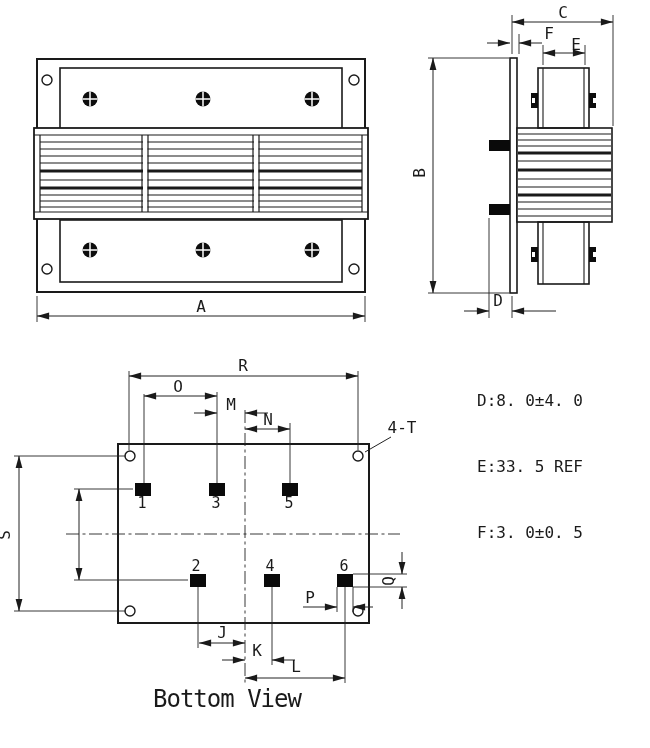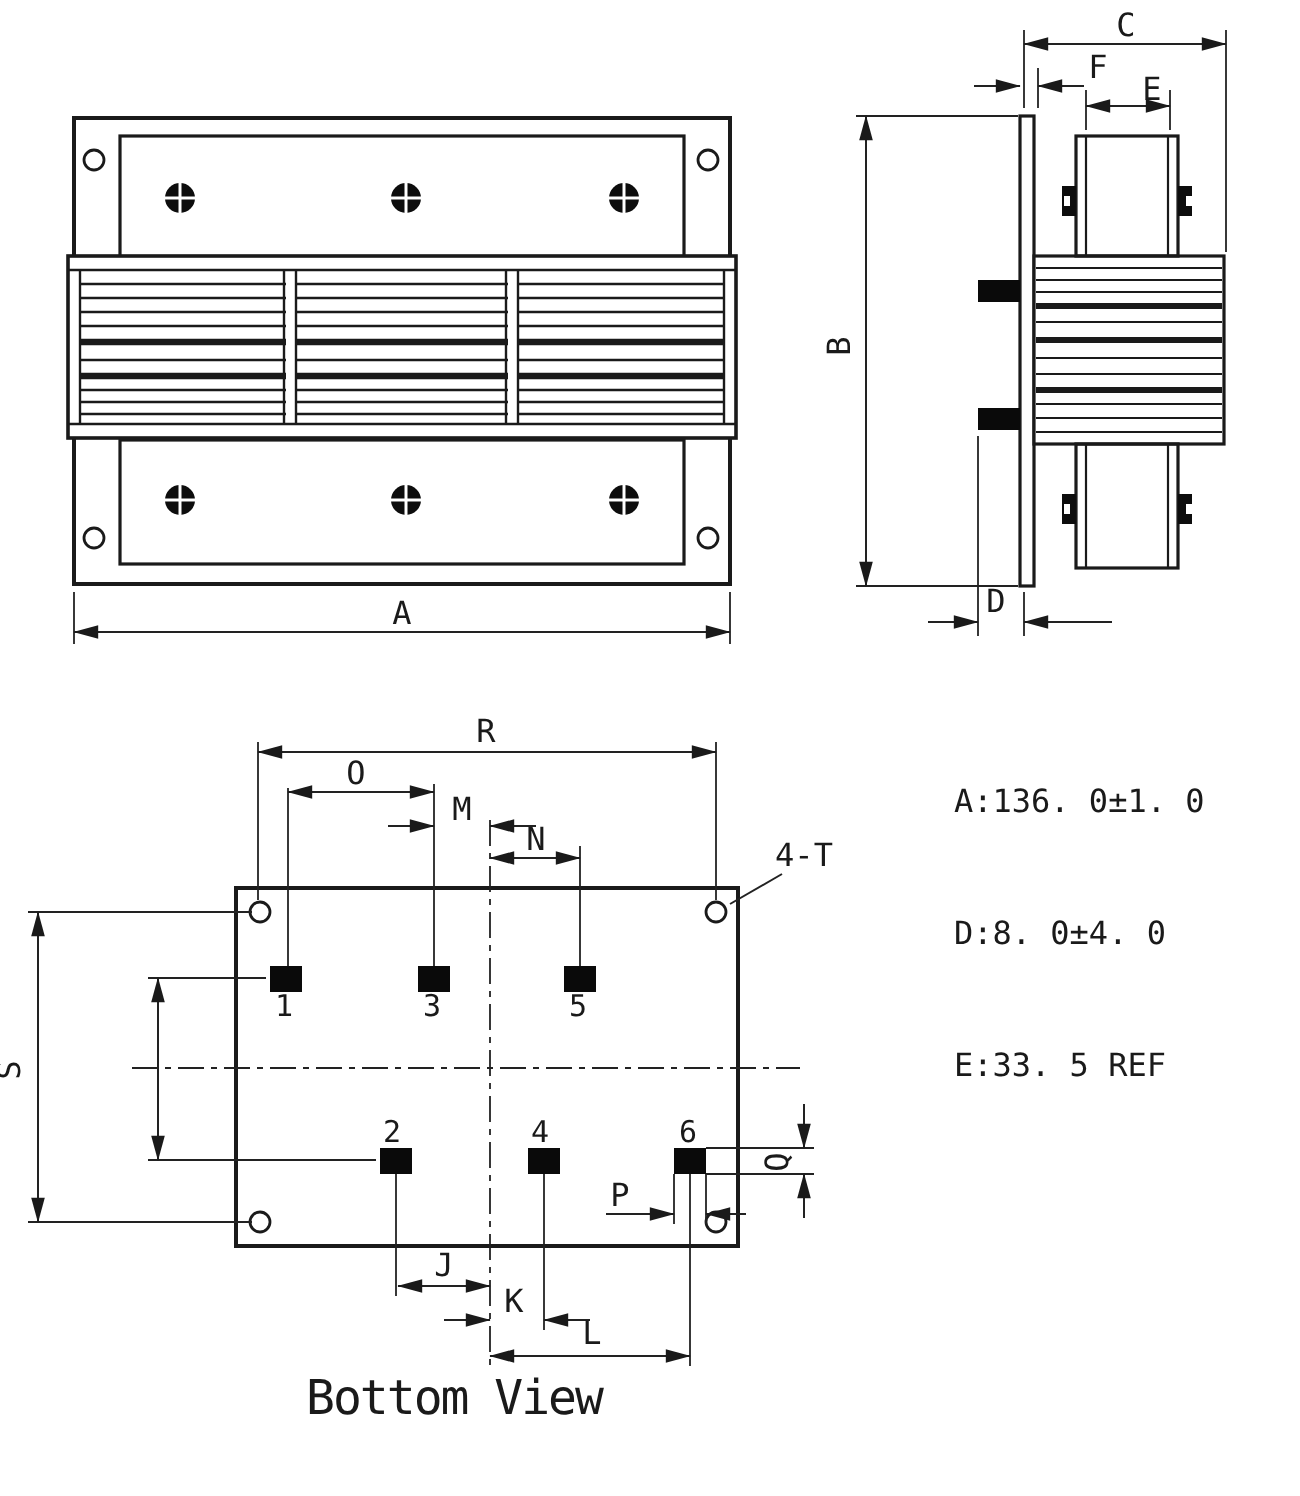--- a/index.html
+++ b/index.html
@@ -289,23 +289,23 @@
     <g>
       <line class="dim" x1="391" y1="437" x2="365" y2="452"></line>
       <text class="lbl" x="402" y="433">4-T</text>
     </g>
 
     <text class="cap" x="227" y="707">Bottom View</text>
   </g>
 </svg>
 
 <div class="dims">
-  <div class="dim-row">A:136. 0±1. 0</div>
   <div class="dim-row">D:8. 0±4. 0</div>
   <div class="dim-row">E:33. 5 REF</div>
+  <div class="dim-row">F:3. 0±0. 5</div>
   
   
   
   
   
   
   
   
   
   

